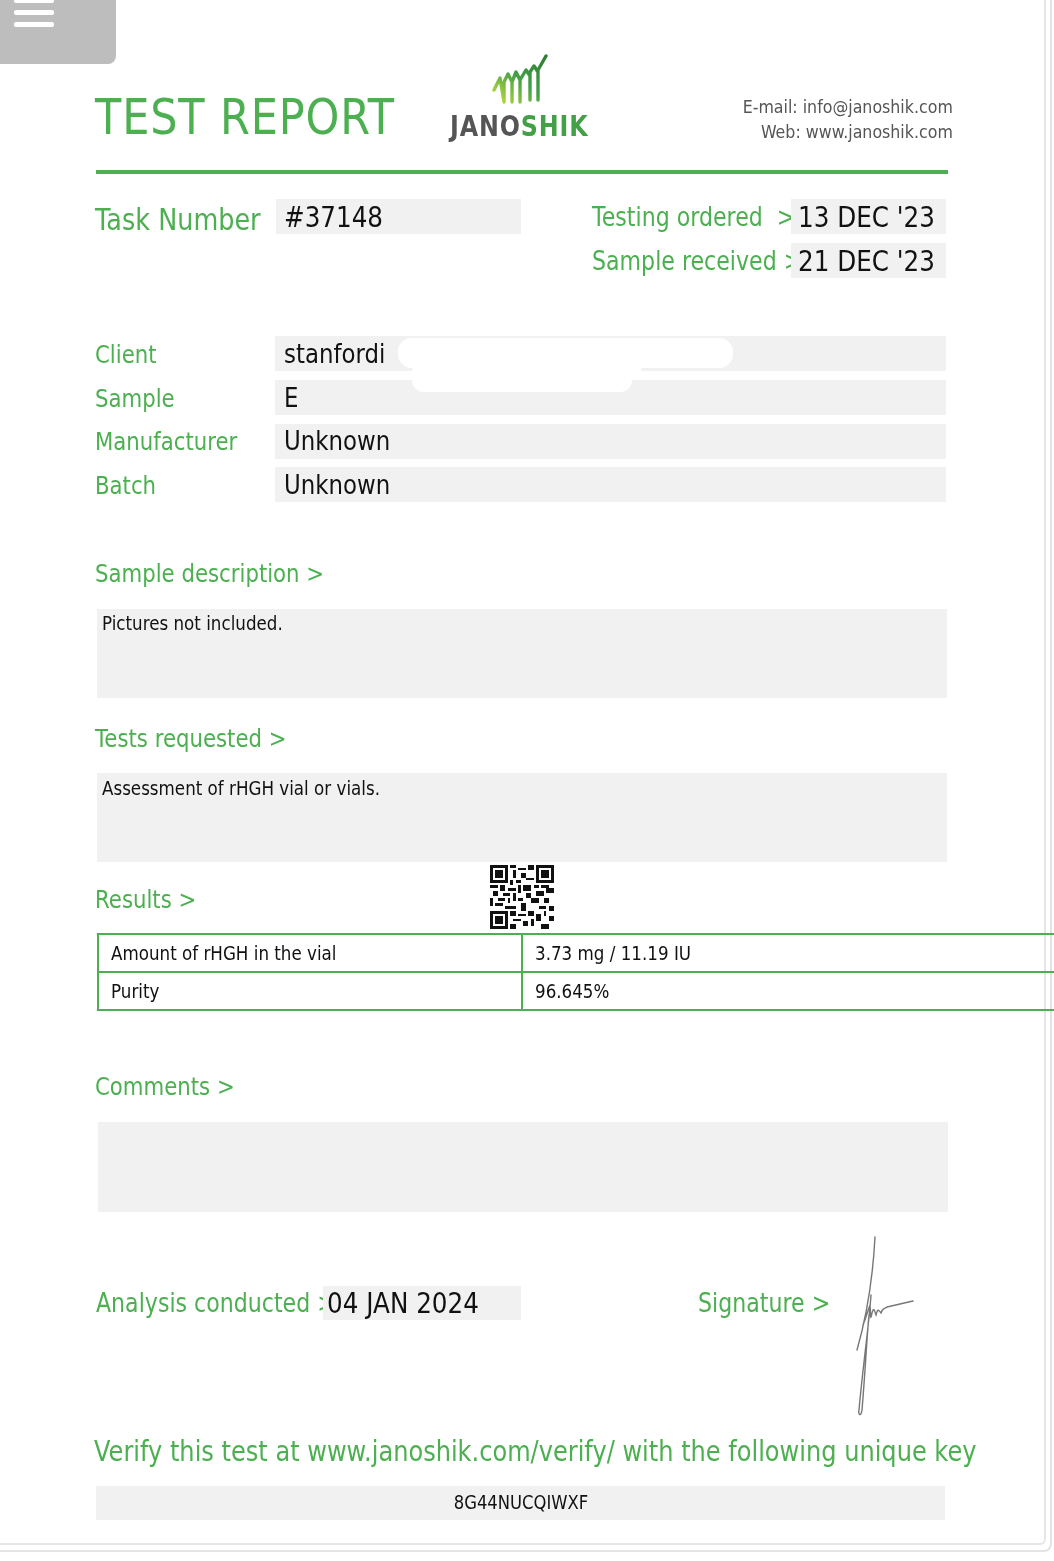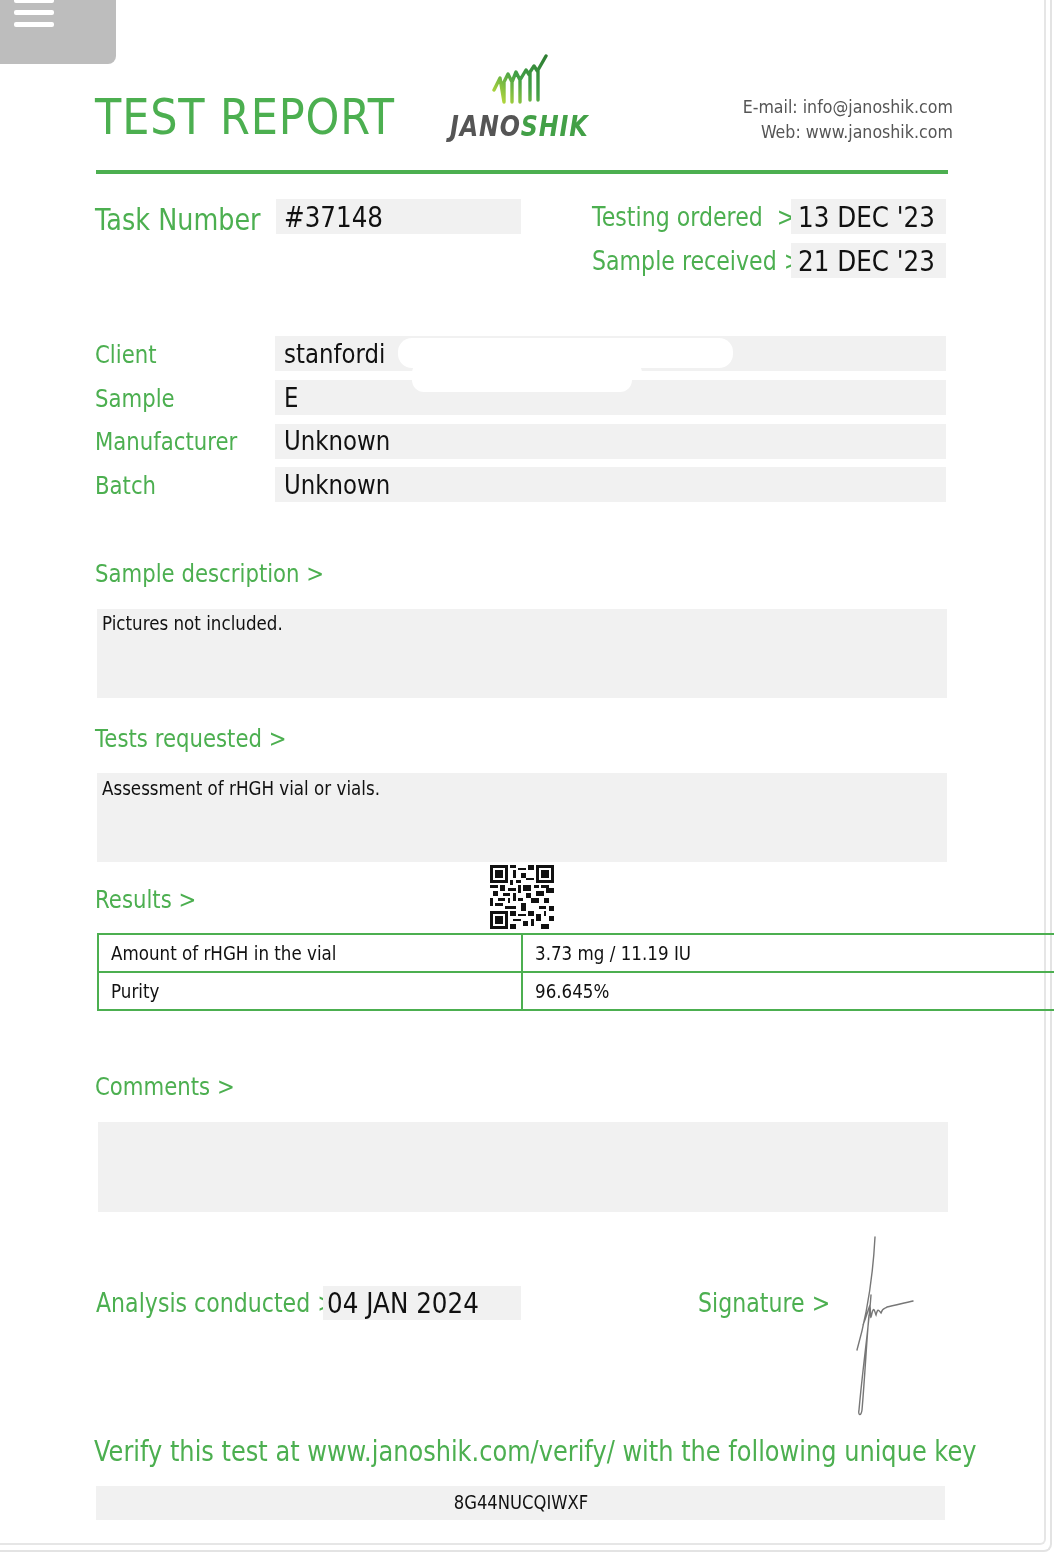--- a/index.html
+++ b/index.html
@@ -20,21 +20,21 @@
     .menu-btn {
       position: absolute; left: 0; top: 0; width: 116px; height: 64px;
       background: #bdbdbd; border-bottom-right-radius: 8px; cursor: pointer;
     }
     .menu-btn .bar { position: absolute; left: 14px; width: 40px; height: 5px; background: #fff; border-radius: 2px; }
     .title {
       position: absolute; left: 95px; top: 88px; font-size: 50px; letter-spacing: 1px;
       font-family: "DejaVu Sans", sans-serif; font-weight: normal; color: #4caf50;
       transform: scaleX(0.86); transform-origin: left top;
     }
-    .logo { position: absolute; left: 450px; top: 52px; width: 150px; height: 92px; font-style: italic; }
+    .logo { position: absolute; left: 450px; top: 52px; width: 150px; height: 92px; }
     .logo-text {
       position: absolute; left: 0; top: 58px; font-size: 28px; font-weight: bold; letter-spacing: 1px;
       transform: scaleX(0.85); transform-origin: left top; white-space: nowrap;
     }
     .logo-text .a { color: #555; }
     .logo-text .b { color: #43a047; }
 
     .contact {
       position: absolute; right: 101px; top: 94px; text-align: right; font-size: 18px; color: #555; line-height: 25px;
       transform: scaleX(0.88); transform-origin: right top;

